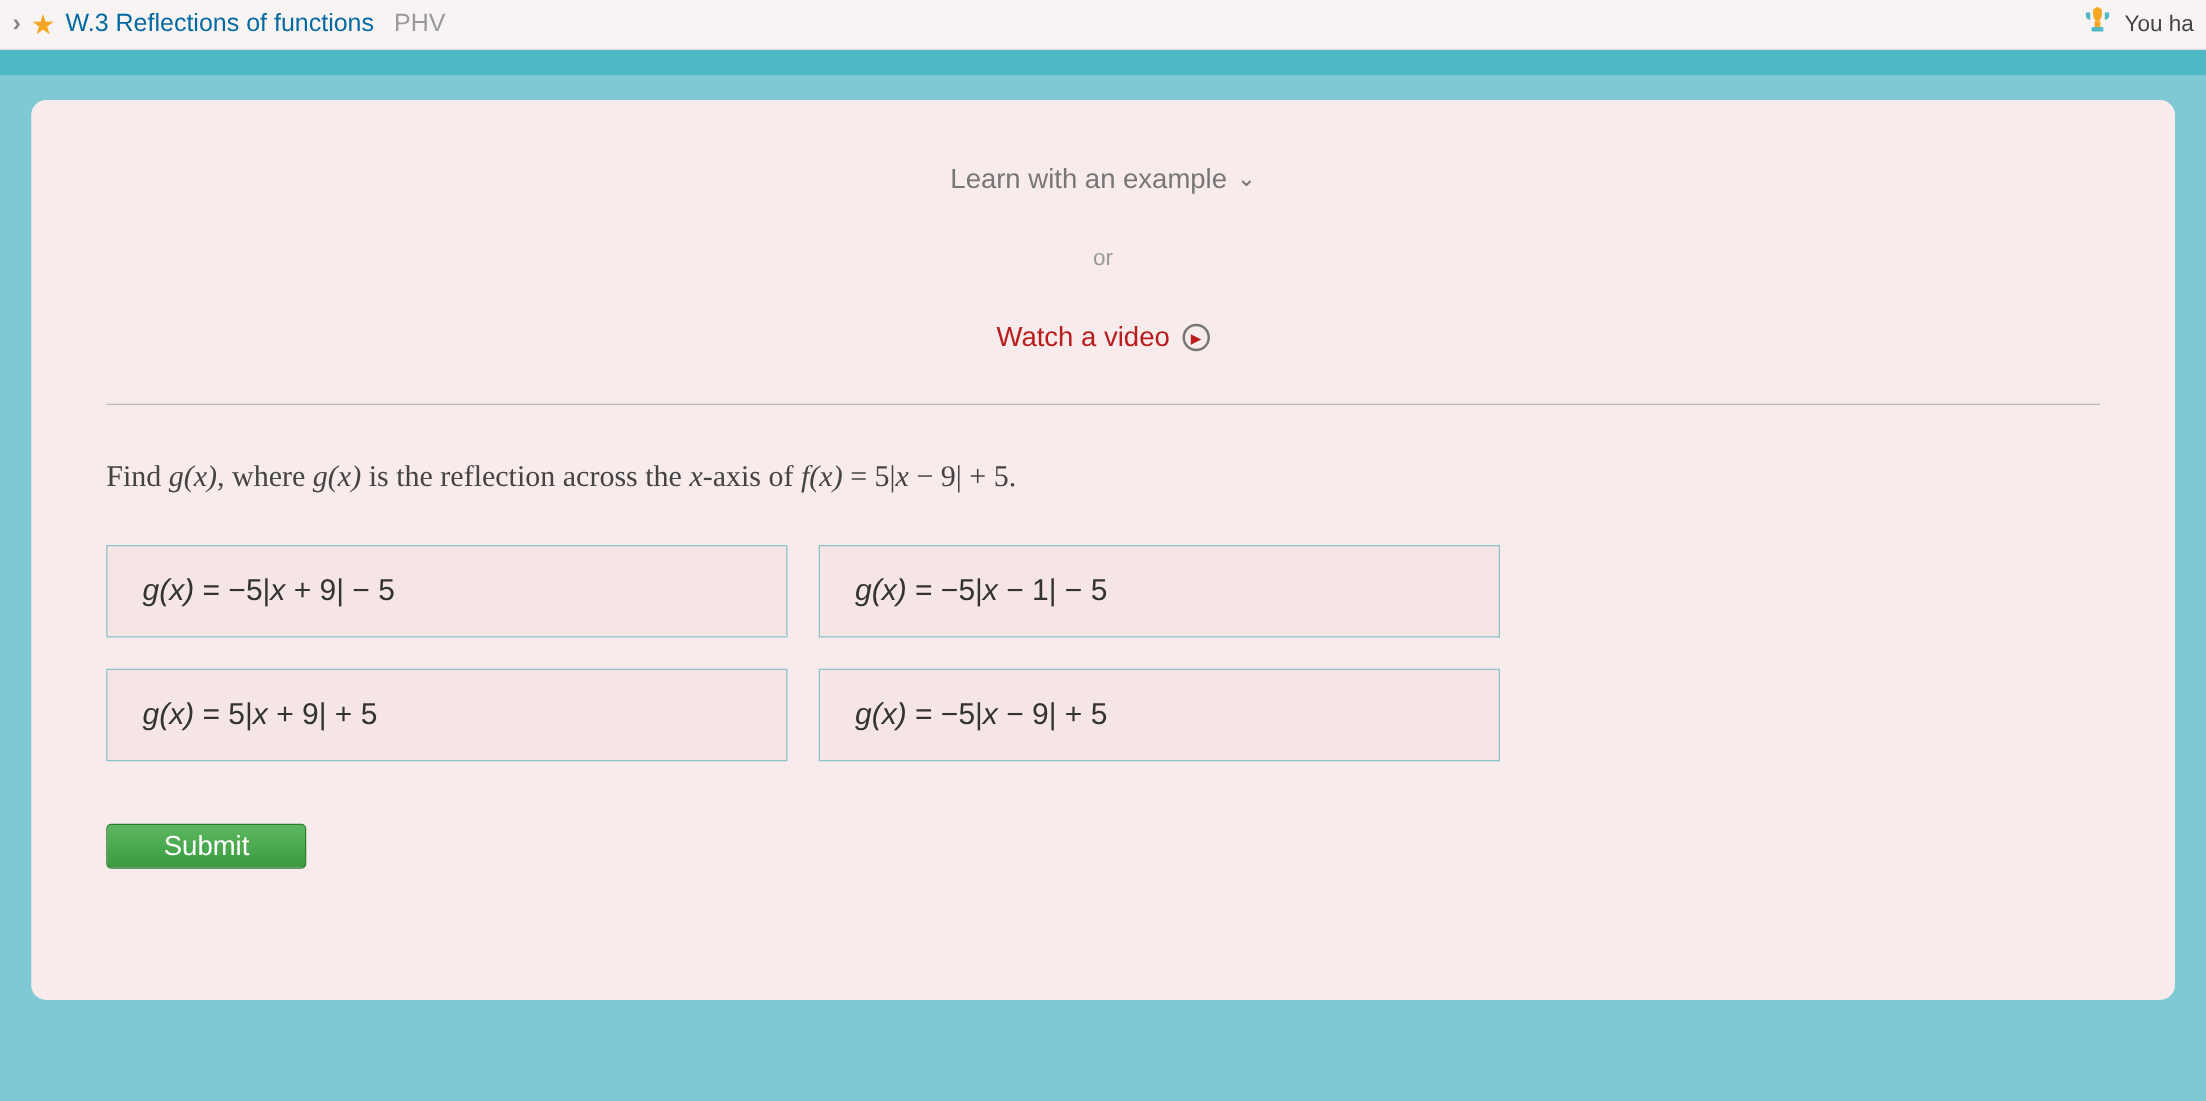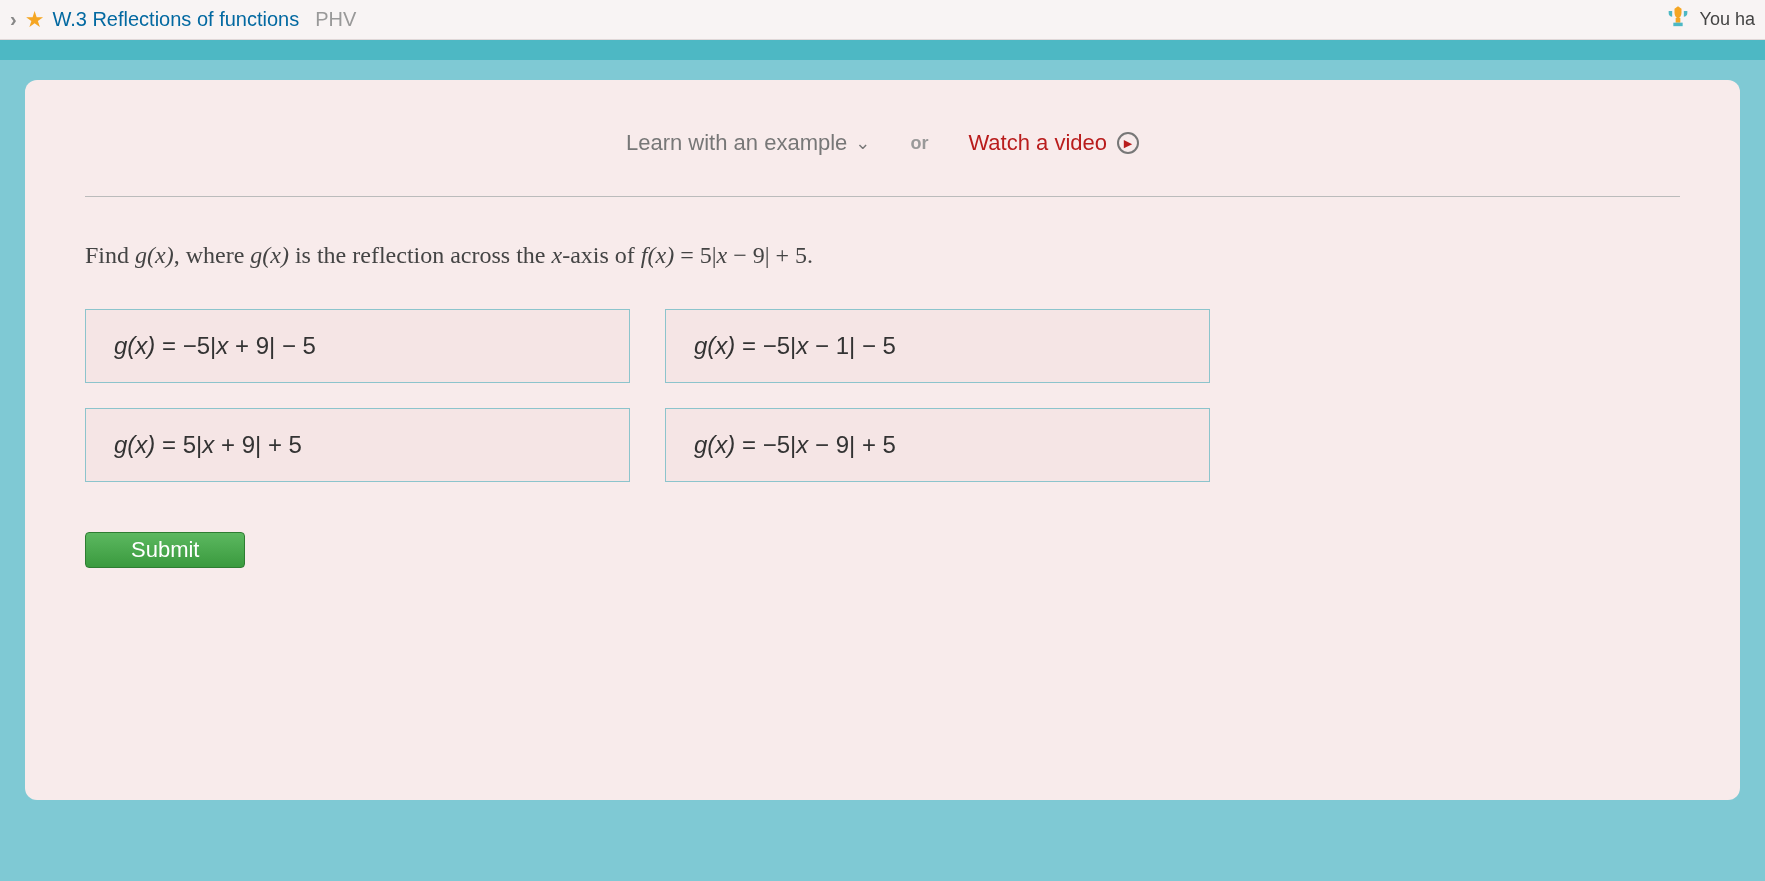--- a/index.html
+++ b/index.html
@@ -89,39 +89,39 @@
       min-height: 720px;
     }
     
     .help-row {
       display: flex;
       justify-content: center;
       align-items: center;
       gap: 40px;
       margin-bottom: 15px;
       padding-bottom: 25px;
+      flex-direction: column;
     }
     
     .learn-link {
       color: #777;
       font-size: 22px;
       display: flex;
       align-items: center;
       gap: 8px;
       cursor: pointer;
     }
     
     .chevron-down {
       font-size: 18px;
     }
     
     .or-text {
       color: #999;
       font-size: 18px;
-      font-weight: bold;
     }
     
     .watch-link {
       color: #b91c1c;
       font-size: 22px;
       display: flex;
       align-items: center;
       gap: 10px;
       cursor: pointer;
     }
@@ -150,21 +150,21 @@
       font-family: Liberation Serif, serif;
     }
     
     .question .italic {
       font-style: italic;
     }
     
     .options-grid {
       display: grid;
       grid-template-columns: repeat(2, 545px);
-      gap: 25px 35px;
+      gap: 25px 25px;
       margin-bottom: 50px;
     }
     
     .option-box {
       border: 1px solid #8cc4cc;
       background: #f5e5e5;
       padding: 22px 28px;
       font-size: 24px;
       color: #333;
       cursor: pointer;

